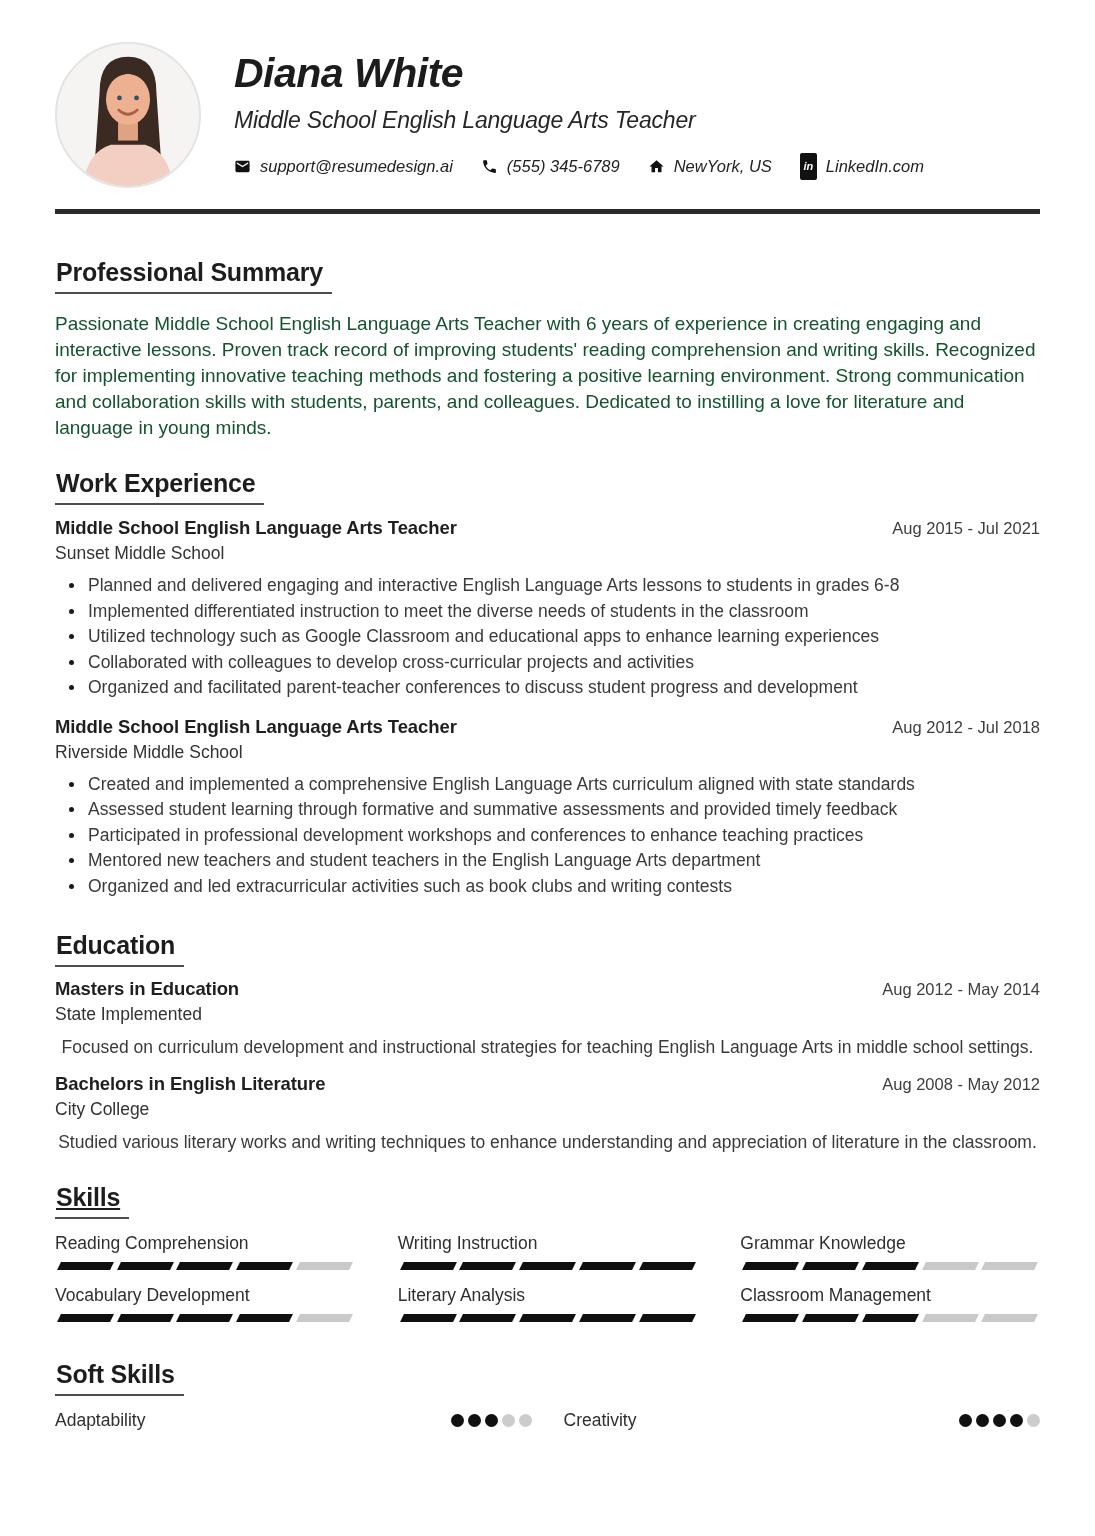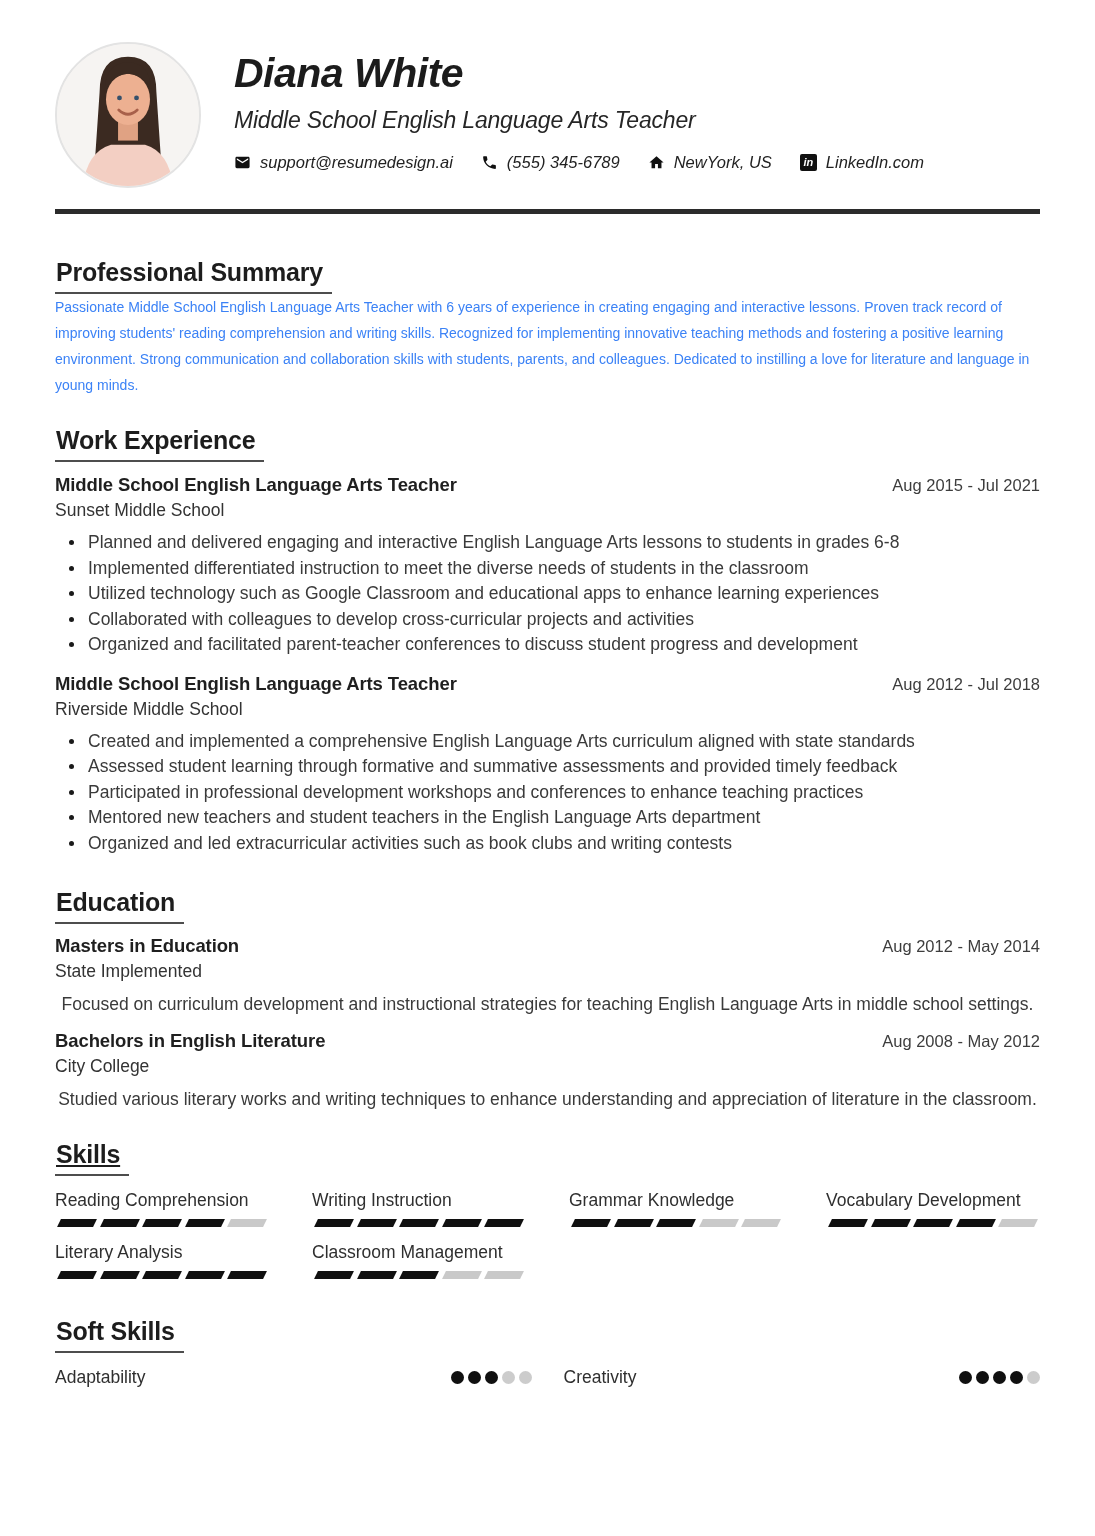--- a/index.html
+++ b/index.html
@@ -20,38 +20,38 @@
     background: #f6f4f2;
   }
   .avatar svg { width: 100%; height: 100%; display: block; }
   .header-text { margin-left: 33px; padding-top: 8px; font-style: italic; }
   .name { font-size: 41px; font-weight: 700; color: #1c1c1c; letter-spacing: -0.5px; }
   .job-title { font-size: 23px; font-weight: 400; color: #262626; margin-top: 10px; letter-spacing: -0.2px; }
   .contacts { display: flex; align-items: center; margin-top: 19px; gap: 28px; }
   .contact-item { display: flex; align-items: center; gap: 9px; font-size: 16.5px; color: #222; }
   .contact-item svg { width: 17px; height: 17px; display: block; }
   .li-badge {
-    width: 17px; height: 17px; background: #111; border-radius: 2px;
+    width: 17px; height: 27px; background: #111; border-radius: 2px;
     color: #fff; font-size: 11px; font-weight: 700;
     display: inline-flex; align-items: center; justify-content: center;
     line-height: 1;
   }
 
   .divider { height: 5px; background: #2b2b2b; margin-top: 21px; }
 
   
   .section-heading {
     display: inline-block;
     font-size: 25px; font-weight: 700; color: #1d1d1d;
     padding: 0 9px 5px 1px;
     border-bottom: 2px solid #4d4d4d;
     letter-spacing: -0.2px;
   }
   .summary-section .section-heading { margin-top: 44px; }
-  .summary-text { font-size: 14px; line-height: 26px; color: #3b82f6; }
+  .summary-text { margin-top: 17px; font-size: 19px; line-height: 26px; color: #14532d; }
 
   .work-section .section-heading { margin-top: 28px; }
 
   .entry { margin-top: 11px; }
   .entry-head { display: flex; justify-content: space-between; align-items: baseline; }
   .entry-title { font-size: 18.5px; font-weight: 700; color: #1f1f1f; line-height: 24px; letter-spacing: -0.1px; }
   .entry-dates { font-size: 16.5px; color: #3d3d3d; white-space: nowrap; }
   .entry-sub { font-size: 17.5px; color: #333; line-height: 24px; margin-top: 1px; }
   .bullets { margin-top: 8px; list-style: none; }
   .bullets li {
@@ -69,21 +69,21 @@
 
   .edu-section .section-heading { margin-top: 32px; }
   .edu-entry { margin-top: 10px; }
   .edu-desc { margin-top: 8px; font-size: 17.5px; line-height: 26px; color: #3a3a3a; text-align: center; }
   .edu2 { margin-top: 12px; }
 
   
   .skills-section .section-heading { margin-top: 28px; text-decoration: underline; }
   .skills-grid {
     margin-top: 14px;
-    display: grid; grid-template-columns: 1fr 1fr 1fr 1fr;
+    display: grid; grid-template-columns: 1fr 1fr 1fr;
     column-gap: 43px; row-gap: 15px;
   }
   .skill-item { }
   .skill-name { font-size: 17.5px; color: #2f2f2f; line-height: 20px; }
   .skill-bar { display: flex; gap: 7px; height: 8px; margin-top: 9px; padding: 0 4px; }
   .seg { flex: 1; background: #c9c9c9; transform: skewX(-26deg); }
   .seg.filled { background: #101010; }
 
   
   .soft-section .section-heading { margin-top: 38px; }

